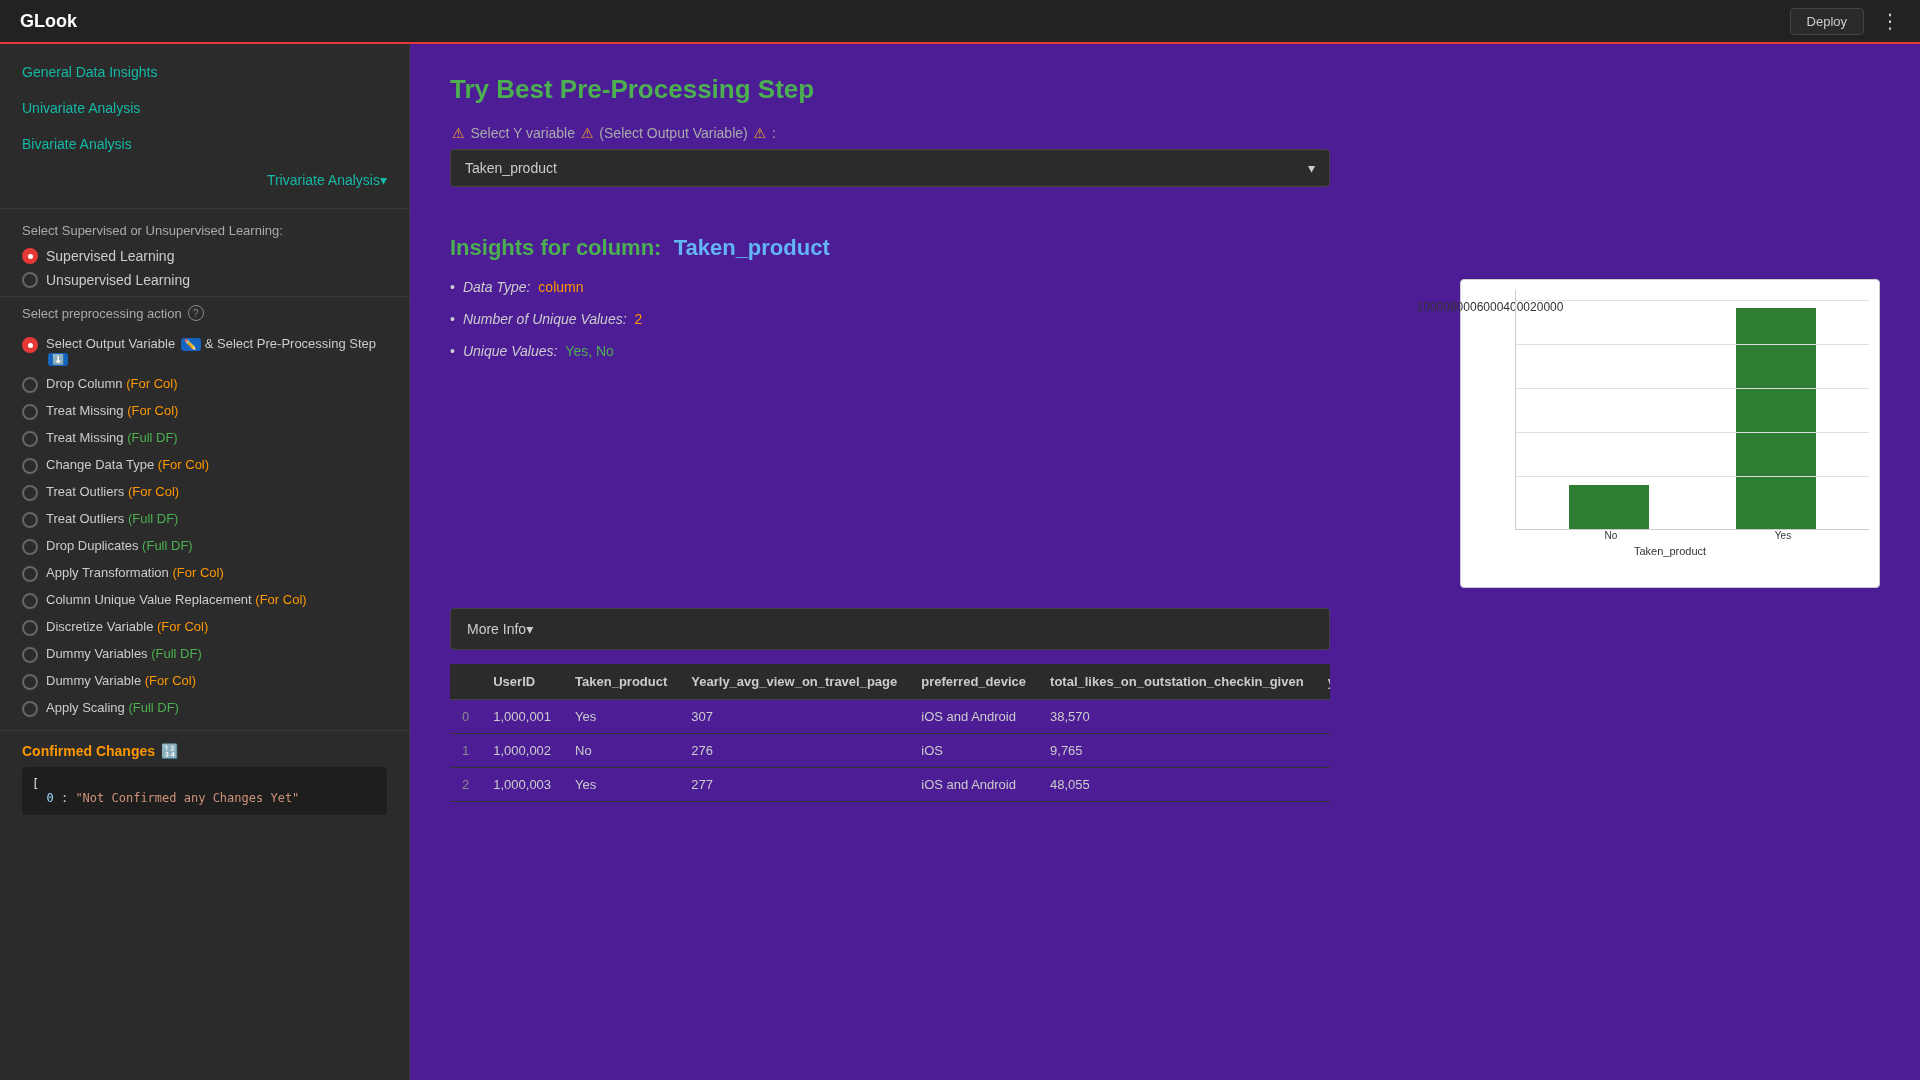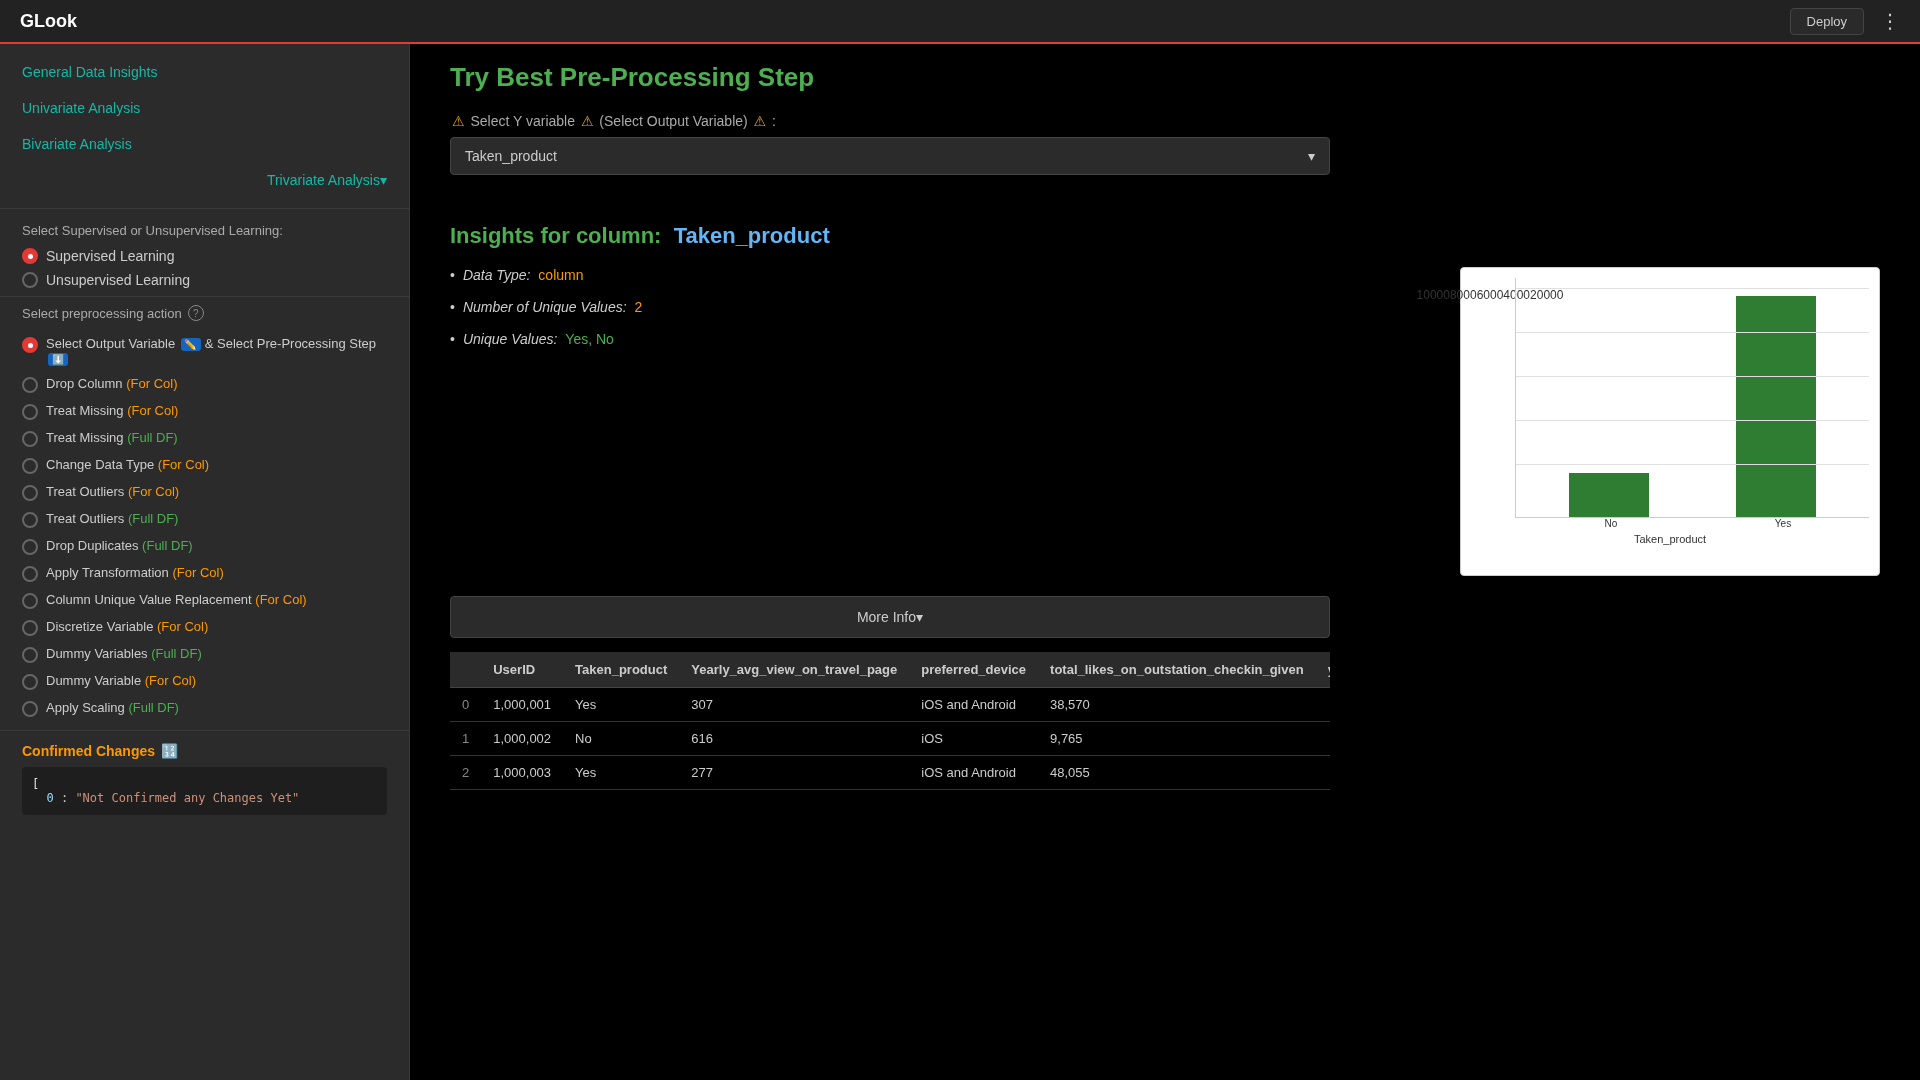--- a/index.html
+++ b/index.html
@@ -72,21 +72,21 @@
     .preprocess-item.selected-item .radio-circle::after { content: ''; width: 5px; height: 5px; border-radius: 50%; background: #fff; }
 
     .confirmed-changes { padding: 12px 22px; border-top: 1px solid #3a3a3a; }
     .confirmed-title { color: #ff9800; font-size: 14px; font-weight: bold; display: flex; align-items: center; gap: 6px; margin-bottom: 8px; }
     .confirmed-content { background: #1e1e1e; padding: 10px; border-radius: 4px; font-size: 12px; font-family: monospace; color: #ccc; }
     .confirmed-content .key-bracket { color: #e0e0e0; }
     .confirmed-content .conf-index { color: #9cdcfe; }
     .confirmed-content .conf-string { color: #ce9178; }
 
     
-    .main { flex: 1; overflow-y: auto; background: #000000; padding: 18px 40px; }
+    .main { flex: 1; overflow-y: auto; background: #4c1d95; padding: 30px 40px; }
 
     .page-title { color: #4caf50; font-size: 26px; font-weight: bold; margin-bottom: 20px; }
 
     .y-variable-label { color: #aaa; font-size: 14px; margin-bottom: 8px; }
     .warning-icon { color: #f5a623; margin: 0 2px; }
 
     .select-dropdown {
       background: #2b2b2b;
       border: 1px solid #444;
       border-radius: 4px;
@@ -129,21 +129,21 @@
 
     
     .more-info-btn {
       background: #2b2b2b;
       border: 1px solid #444;
       border-radius: 4px;
       color: #ccc;
       padding: 12px 16px;
       max-width: 880px;
       display: flex;
-      justify-content: center;
+      justify-content: flex-start;
       align-items: center;
       cursor: pointer;
       font-size: 14px;
       margin-bottom: 14px;
     }
 
     
     .data-table { width: 100%; border-collapse: collapse; max-width: 880px; font-size: 13px; }
     .data-table th {
       background: #2b2b2b;
@@ -391,21 +391,21 @@
             <td>Yes</td>
             <td>307</td>
             <td>iOS and Android</td>
             <td>38,570</td>
             <td></td>
           </tr>
           <tr class="table-row">
             <td class="idx-col">1</td>
             <td>1,000,002</td>
             <td>No</td>
-            <td>616</td>
+            <td>276</td>
             <td>iOS</td>
             <td>9,765</td>
             <td></td>
           </tr>
           <tr class="table-row">
             <td class="idx-col">2</td>
             <td>1,000,003</td>
             <td>Yes</td>
             <td>277</td>
             <td>iOS and Android</td>

